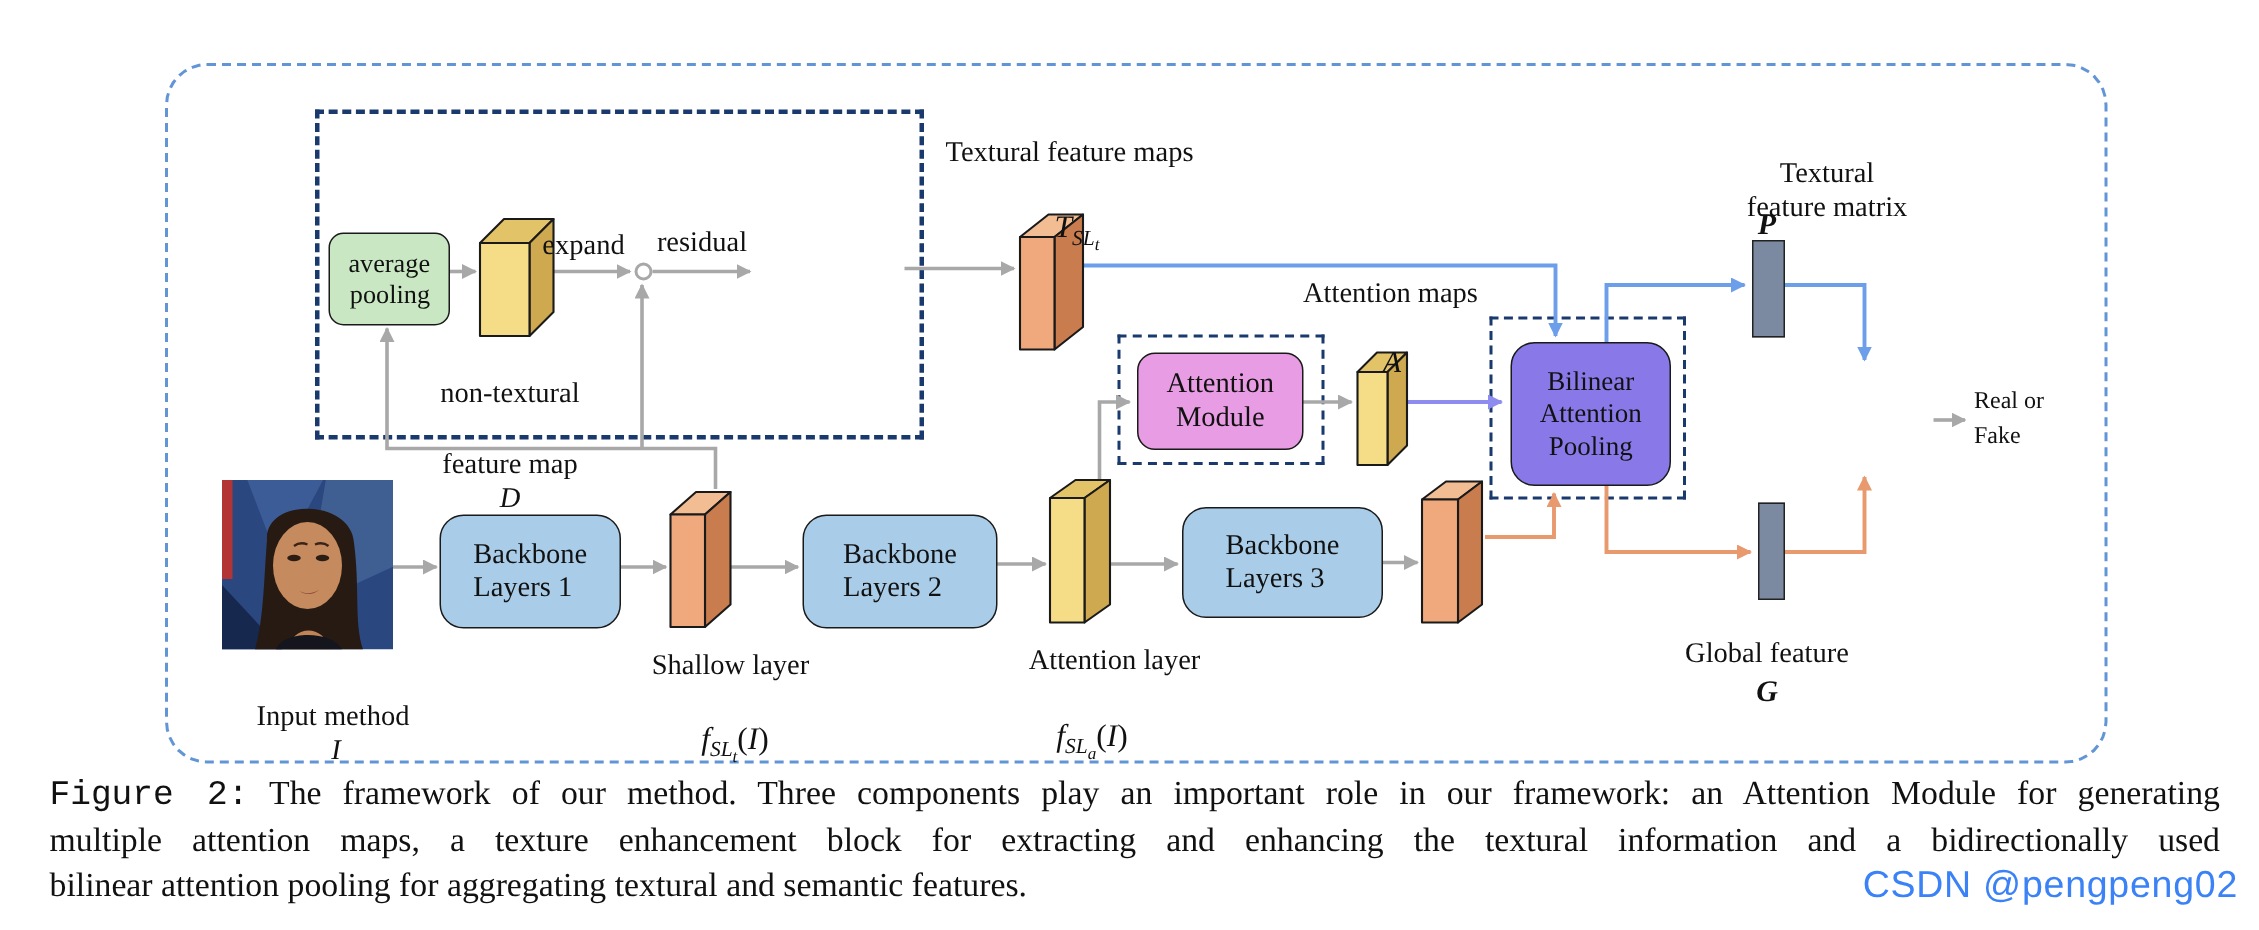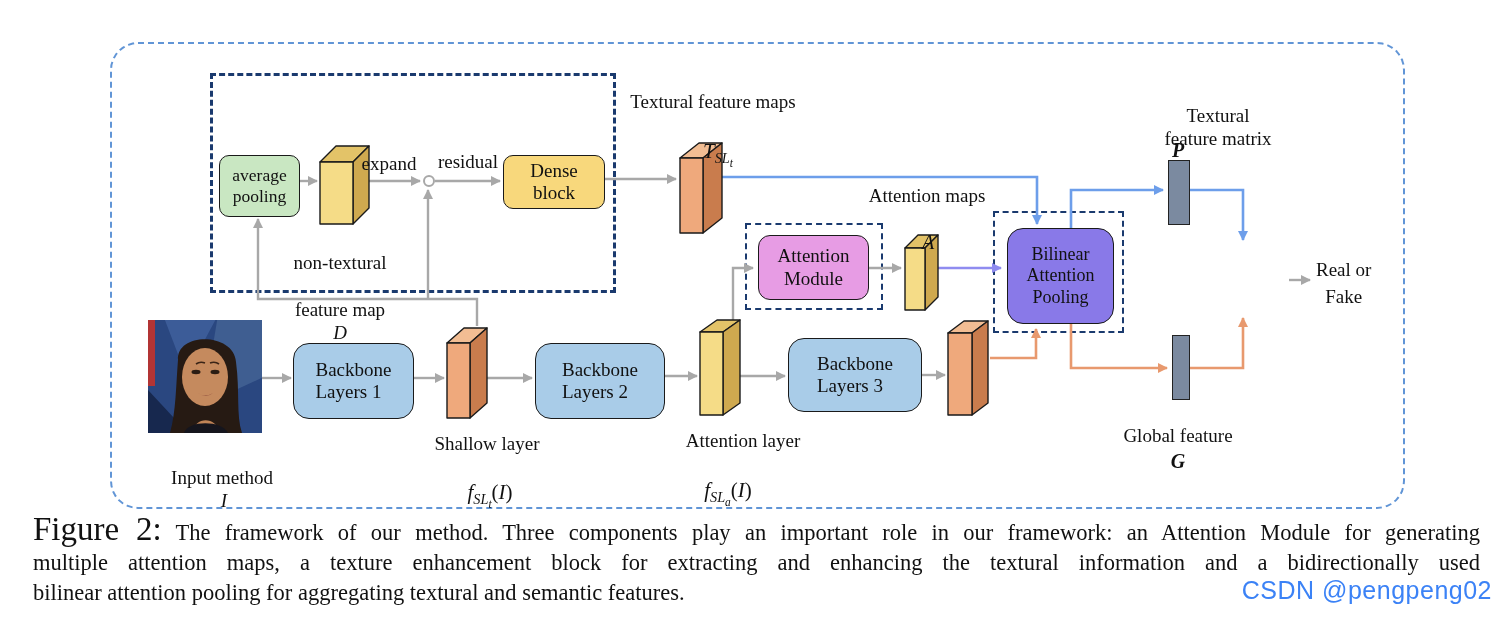--- a/index.html
+++ b/index.html
@@ -13,43 +13,43 @@
   .am-border{position:absolute;left:745px;top:223px;width:134px;height:83px;
     border:2.5px dashed var(--inner-dashed);z-index:0;}
   .bap-border{position:absolute;left:993px;top:211px;width:127px;height:118px;
     border:2.5px dashed var(--inner-dashed);z-index:0;}
   svg.overlay{position:absolute;left:0;top:0;z-index:1;}
   
   .box{position:absolute;display:flex;align-items:center;justify-content:center;
     border:1.6px solid #1a1a1a;line-height:1.18;white-space:pre-line;z-index:2;
     font-size:19px;text-align:center;}
   #avgpool{left:219px;top:155px;width:79px;height:60px;border-radius:10px;
-    background:var(--green-box);font-size:17.5px;text-align:center;}
+    background:var(--green-box);font-size:17.5px;text-align:right;}
   #dense{left:503px;top:155px;width:100px;height:52px;border-radius:10px;background:var(--gold-box);}
   #bl1{left:293px;top:343px;width:119px;height:74px;border-radius:16px;background:var(--blue-box);text-align:left;}
   #bl2{left:535px;top:343px;width:128px;height:74px;border-radius:16px;background:var(--blue-box);text-align:left;}
   #bl3{left:788px;top:338px;width:132px;height:72px;border-radius:16px;background:var(--blue-box);text-align:left;}
   #am{left:758px;top:235px;width:109px;height:63px;border-radius:12px;background:var(--pink-box);}
   #bap{left:1007px;top:228px;width:105px;height:94px;border-radius:16px;background:var(--purple-box);font-size:18px;}
   #classifier{left:1198px;top:245px;width:89px;height:68px;border-radius:13px;background:var(--cyan-box);}
   .bar{position:absolute;border:1.2px solid #222;background:var(--slate-bar);z-index:2;}
   #pbar{left:1168px;top:160px;width:20px;height:63px;}
   #gbar{left:1172px;top:335px;width:16px;height:63px;}
   
   .lbl{position:absolute;z-index:3;font-size:19px;line-height:1.22;white-space:pre-line;
     text-align:center;transform:translateX(-50%);}
-  .lbl-left{position:absolute;z-index:3;font-size:19px;line-height:1.42;white-space:pre-line;text-align:center;}
+  .lbl-left{position:absolute;z-index:3;font-size:16px;line-height:1.42;white-space:pre-line;text-align:left;}
   .bold{font-weight:bold;}
   .math i{font-family:"Liberation Serif",serif;}
   .m-sub{font-size:.68em;}
   .m-sub2{font-size:.8em;}
   .caption{position:absolute;left:33px;top:514px;width:1447px;z-index:3;
     font-size:22.5px;line-height:30px;}
   .cap-just{text-align:justify;text-align-last:justify;}
-  .cap-prefix{font-size:33px;}
+  .cap-prefix{font-size:23px;font-family:Liberation Mono, monospace;}
   .watermark{position:absolute;right:14px;top:576px;z-index:3;
     font-family:"Liberation Sans",sans-serif;font-size:25px;letter-spacing:.5px;color:#3b82f6;}
 </style>
 </head>
 <body>
 
 <div id="canvas">
 
   <div class="outer-border"></div>
   <div class="teb-border"></div>
@@ -154,22 +154,20 @@
         <path d="M48,44 q4,-3 9,-1" stroke="#3a2417" stroke-width="1.6" fill="none"></path>
         <path d="M62,43 q5,-2 9,1" stroke="#3a2417" stroke-width="1.6" fill="none"></path>
         <path d="M50,73 q7,5 15,0 q-7,6 -15,0 Z" fill="#8a4a3a"></path>
         <path d="M36,113 C40,100 74,100 80,113 Z" fill="#15151d"></path>
       </g>
     </g>
   </svg>
 
   <div class="box" id="avgpool">average
 pooling</div>
-  <div class="box" id="dense">Dense
-block</div>
   <div class="box" id="bl1">Backbone
 Layers 1</div>
   <div class="box" id="bl2">Backbone
 Layers 2</div>
   <div class="box" id="bl3">Backbone
 Layers 3</div>
   <div class="box" id="am">Attention
 Module</div>
   <div class="box" id="bap">Bilinear
 Attention

